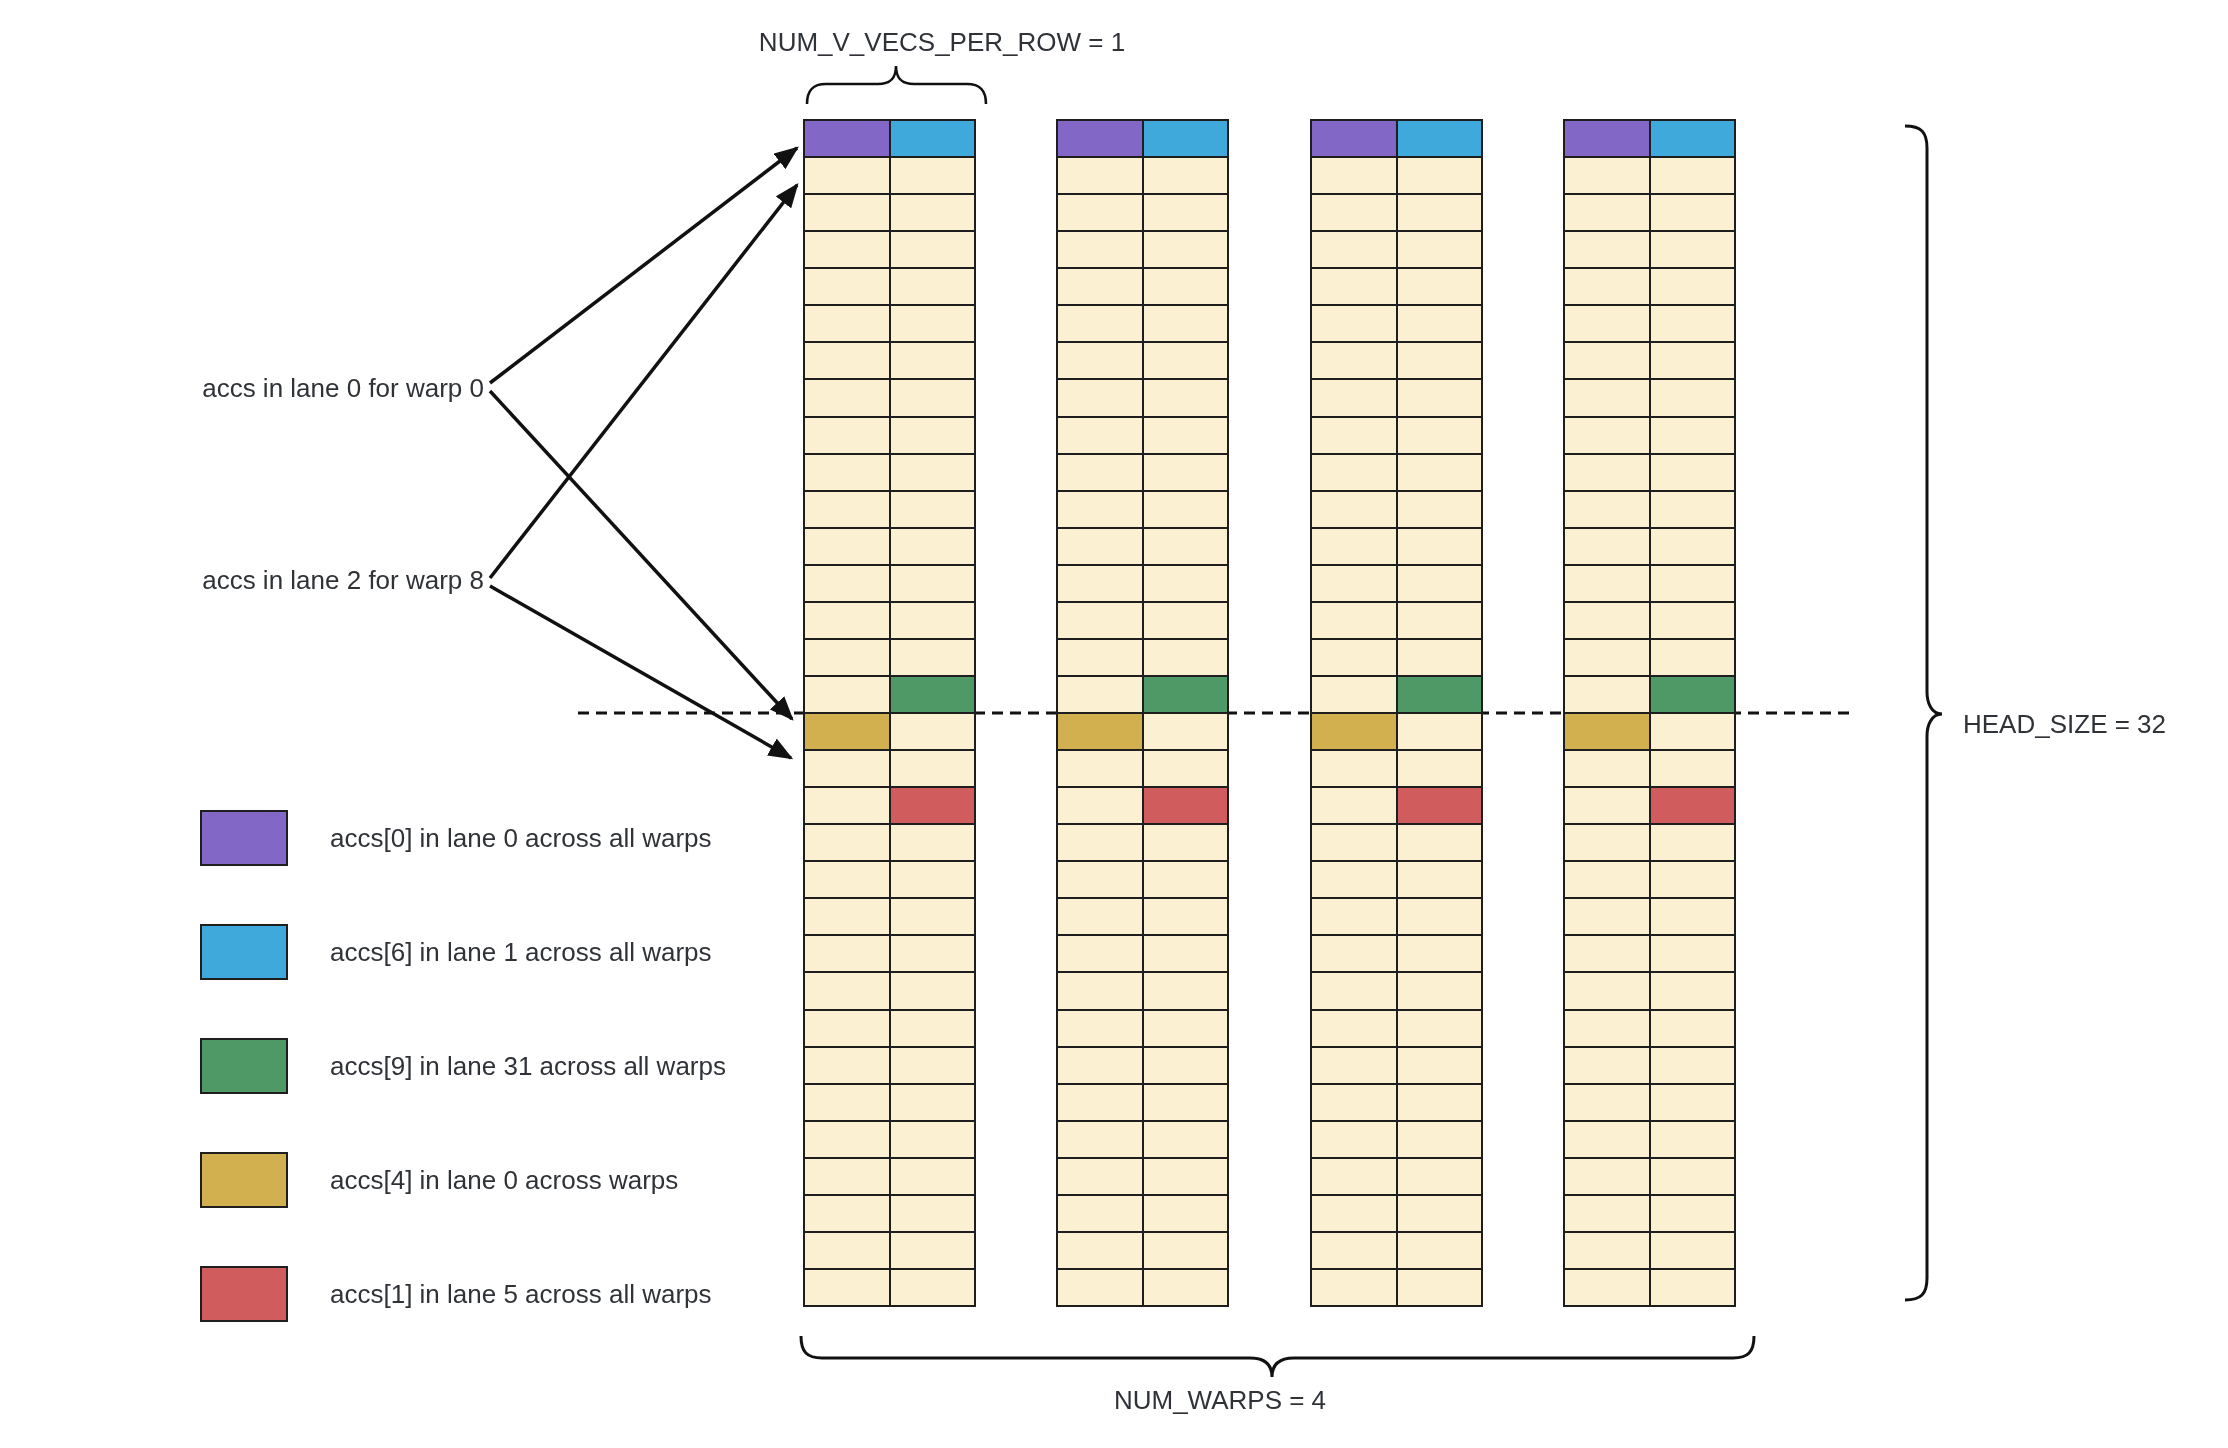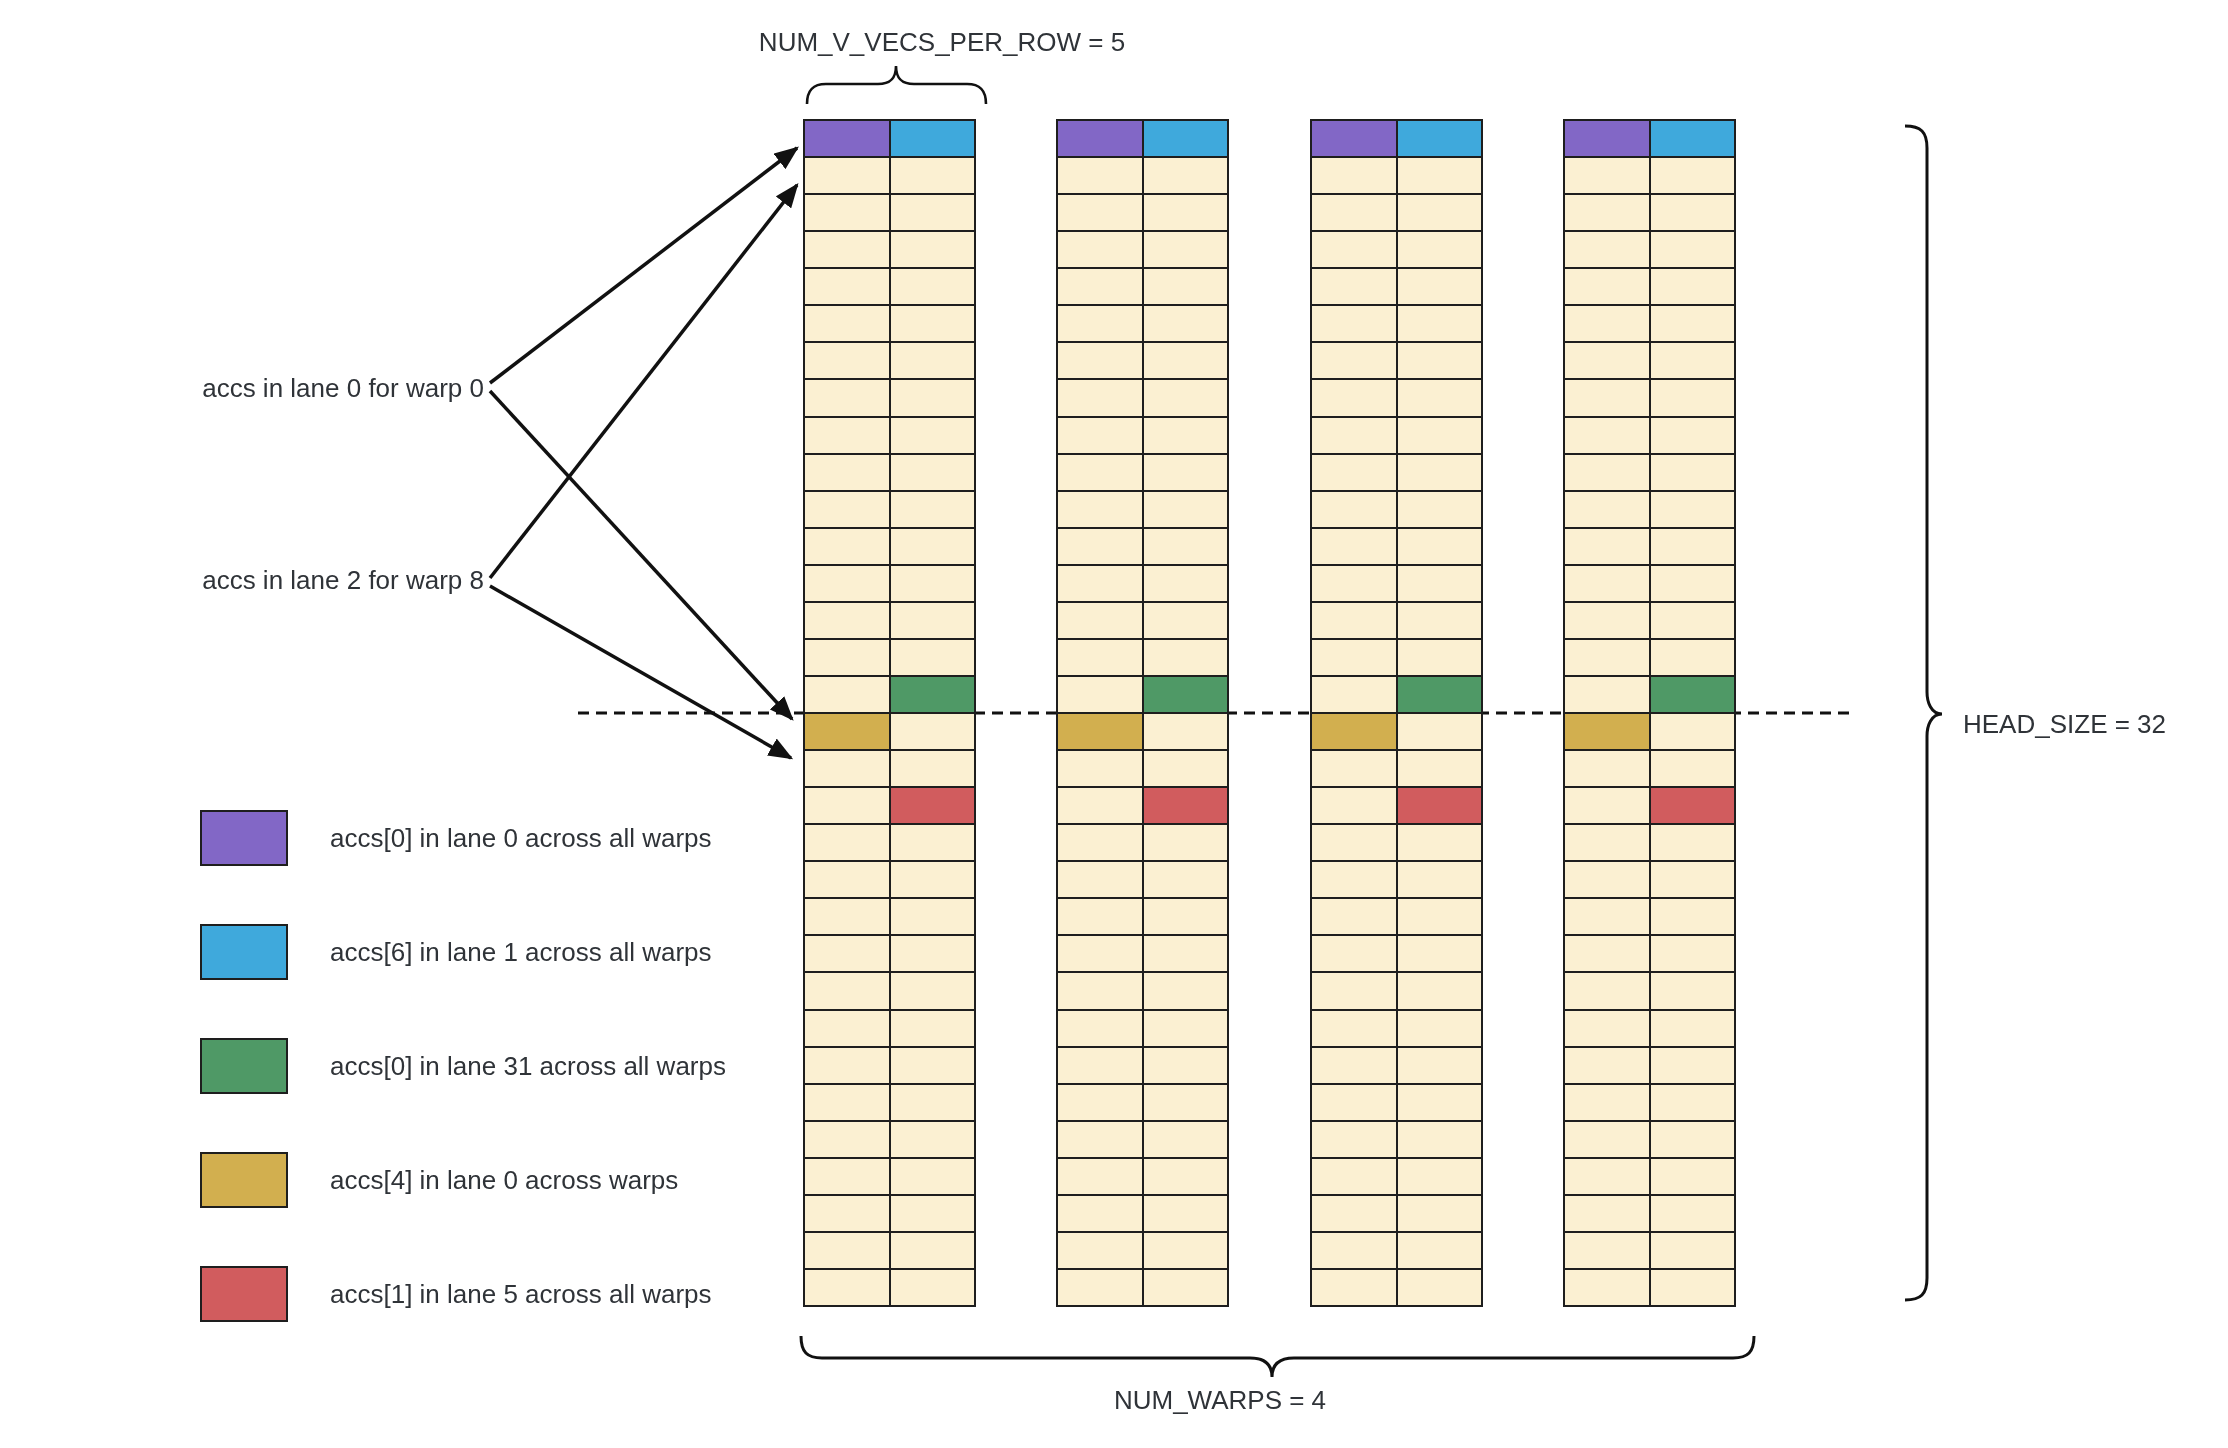--- a/index.html
+++ b/index.html
@@ -47,21 +47,21 @@
              C 1927,1294 1921,1300 1905,1300" fill="none" stroke="#111111" stroke-width="3"></path>
 
     <line x1="578" y1="713" x2="1855" y2="713" stroke="#111111" stroke-width="3" stroke-dasharray="11 7"></line>
 
     <line x1="490" y1="383" x2="797" y2="148" stroke="#111111" stroke-width="3.5" marker-end="url(#arrowhead)"></line>
     <line x1="490" y1="391" x2="792" y2="719" stroke="#111111" stroke-width="3.5" marker-end="url(#arrowhead)"></line>
     <line x1="490" y1="578" x2="797" y2="185" stroke="#111111" stroke-width="3.5" marker-end="url(#arrowhead)"></line>
     <line x1="490" y1="586" x2="791" y2="758" stroke="#111111" stroke-width="3.5" marker-end="url(#arrowhead)"></line>
   </svg>
 
-  <div class="caption center" style="left:942px; top:26px;">NUM_V_VECS_PER_ROW = 5</div>
+  <div class="caption center" style="left:942px; top:26px;">NUM_V_VECS_PER_ROW = 1</div>
 
   <div class="caption rightal" style="right:1744px; top:372px;">accs in lane 0 for warp 0</div>
 
   <div class="caption rightal" style="right:1744px; top:564px;">accs in lane 2 for warp 8</div>
 
   <div class="caption" style="left:1963px; top:708px;">HEAD_SIZE = 32</div>
 
   <div class="caption center" style="left:1220px; top:1384px;">NUM_WARPS = 4</div>
 
   <div id="warps">
@@ -330,19 +330,19 @@
         <div class="grid-cell" style="background: rgb(251, 240, 210);"></div>
       </div>
     </div>
 
   <div id="legend">
       <div class="legend-swatch" style="top: 810px; background: rgb(130, 103, 198);"></div>
       <div class="legend-label" style="top: 822px;">accs[0] in lane 0 across all warps</div>
       <div class="legend-swatch" style="top: 924px; background: rgb(63, 169, 220);"></div>
       <div class="legend-label" style="top: 936px;">accs[6] in lane 1 across all warps</div>
       <div class="legend-swatch" style="top: 1038px; background: rgb(79, 153, 102);"></div>
-      <div class="legend-label" style="top: 1050px;">accs[0] in lane 31 across all warps</div>
+      <div class="legend-label" style="top: 1050px;">accs[9] in lane 31 across all warps</div>
       <div class="legend-swatch" style="top: 1152px; background: rgb(210, 175, 79);"></div>
       <div class="legend-label" style="top: 1164px;">accs[4] in lane 0 across warps</div>
       <div class="legend-swatch" style="top: 1266px; background: rgb(209, 92, 94);"></div>
       <div class="legend-label" style="top: 1278px;">accs[1] in lane 5 across all warps</div>
     </div>
 </div>
 
 </body></html>

